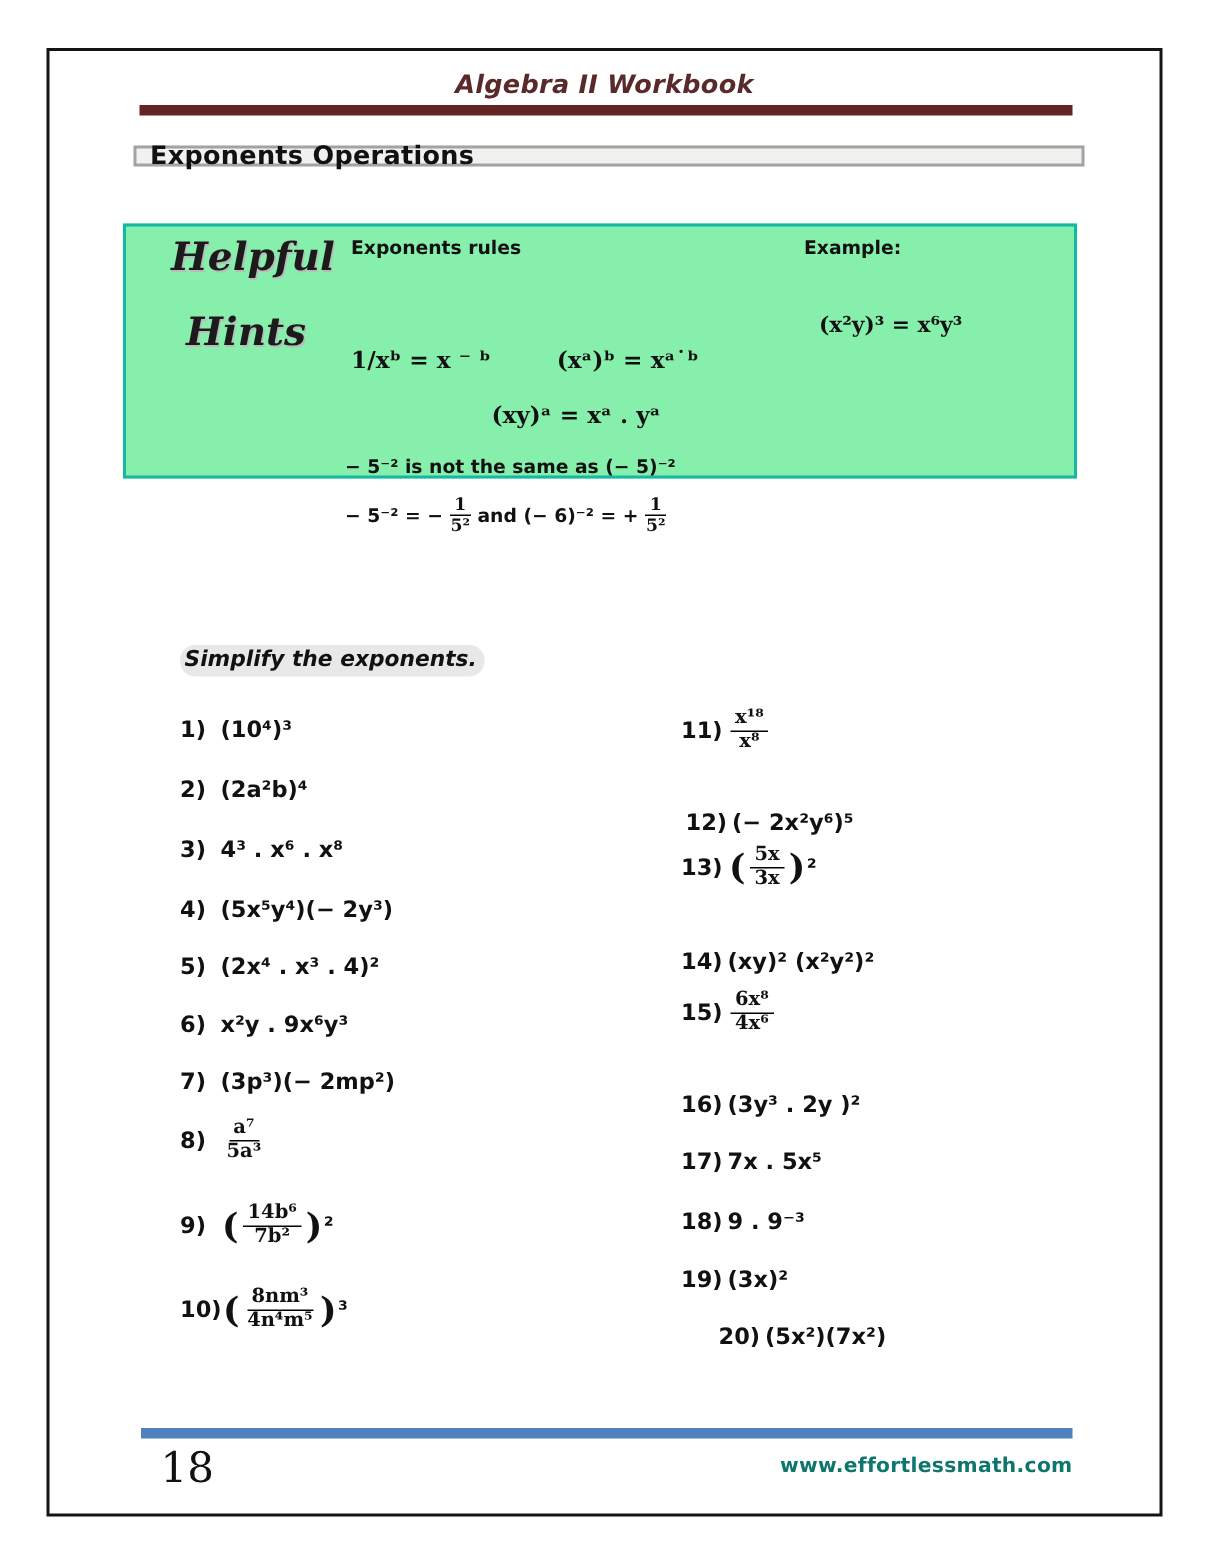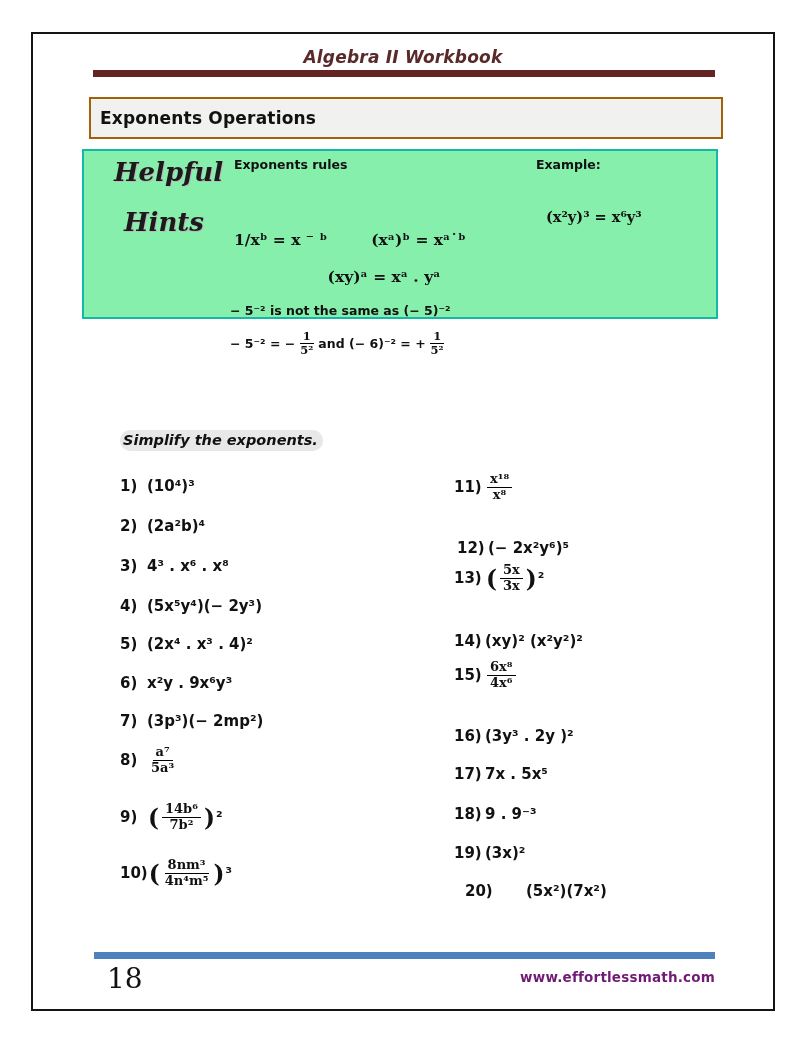--- a/index.html
+++ b/index.html
@@ -14,22 +14,22 @@
   }
   
   .wb-title{
     position:absolute;left:0;top:13px;width:100%;text-align:center;
     font-size:17px;font-weight:bold;font-style:italic;color:#5a2a2a;
     letter-spacing:.2px;
   }
   .maroon-bar{position:absolute;left:60px;top:36px;width:622px;height:7px;background:#632423;}
   
   .section-box{
-    position:absolute;left:56px;top:63px;width:634px;height:42px;
-    background:#f1f1f0;border:2px solid #a16207;box-sizing:border-box;
+    position:absolute;left:56px;top:63px;width:634px;height:14px;
+    background:#f1f1f0;border:2px solid #a3a3a3;box-sizing:border-box;
     display:flex;align-items:center;
   }
   .section-box .t{font-size:17px;font-weight:bold;padding-left:9px;letter-spacing:.2px;}
   
   .hints-box{
     position:absolute;left:49px;top:115px;width:636px;height:170px;
     background:#86efac;border:2px solid #14b8a6;box-sizing:border-box;
   }
   .hint-word{
     position:absolute;font-family:"DejaVu Serif","Liberation Serif",serif;
@@ -83,21 +83,21 @@
     font-family:"DejaVu Serif","Liberation Serif",serif;margin:0 1px;
   }
   
   .blue-bar{position:absolute;left:61px;top:918px;width:621px;height:7px;background:#4f81bd;}
   .page-num{
     position:absolute;left:74px;top:928px;
     font-family:"DejaVu Serif","Liberation Serif",serif;font-size:28px;font-weight:normal;
   }
   .website{
     position:absolute;left:380px;top:935px;width:302px;text-align:right;
-    font-size:13.5px;font-weight:bold;letter-spacing:.2px;color:#701a75;
+    font-size:13.5px;font-weight:bold;letter-spacing:.2px;color:#0f766e;
   }
 </style>
 </head>
 <body>
 
 <div class="page">
 
   <div class="wb-title">Algebra II Workbook</div>
   <div class="maroon-bar"></div>
 
@@ -152,19 +152,19 @@
       <div class="problem" style="left: 87px; top: 824px;"><span class="pnum">10)</span><span class="bigparen">(</span><span class="frac"><span class="fn">8nm³</span><span class="fd">4n⁴m⁵</span></span><span class="bigparen">)</span><span>³</span></div>
       <div class="problem rcol" style="left: 421px; top: 438px;"><span class="pnum">11)</span><span class="frac"><span class="fn">x¹⁸</span><span class="fd">x⁸</span></span></div>
       <div class="problem rcol" style="left: 424px; top: 505px;"><span class="pnum">12)</span><span>(− 2x²y⁶)⁵</span></div>
       <div class="problem rcol" style="left: 421px; top: 529px;"><span class="pnum">13)</span><span class="bigparen">(</span><span class="frac"><span class="fn">5x</span><span class="fd">3x</span></span><span class="bigparen">)</span><span>²</span></div>
       <div class="problem rcol" style="left: 421px; top: 598px;"><span class="pnum">14)</span><span>(xy)² (x²y²)²</span></div>
       <div class="problem rcol" style="left: 421px; top: 626px;"><span class="pnum">15)</span><span class="frac"><span class="fn">6x⁸</span><span class="fd">4x⁶</span></span></div>
       <div class="problem rcol" style="left: 421px; top: 693px;"><span class="pnum">16)</span><span>(3y³ . 2y )²</span></div>
       <div class="problem rcol" style="left: 421px; top: 731px;"><span class="pnum">17)</span><span>7x . 5x⁵</span></div>
       <div class="problem rcol" style="left: 421px; top: 771px;"><span class="pnum">18)</span><span>9 . 9⁻³</span></div>
       <div class="problem rcol" style="left: 421px; top: 810px;"><span class="pnum">19)</span><span>(3x)²</span></div>
-      <div class="problem rcol" style="left: 432px; top: 848px; gap: 30px;"><span class="pnum">20)</span><span>(5x²)(7x²)</span></div>
+      <div class="problem rcol" style="left: 446px; top: 848px;"><span class="pnum">20)</span><span>(5x²)(7x²)</span></div>
     </div>
 
   <div class="blue-bar"></div>
   <div class="page-num">18</div>
   <div class="website">www.effortlessmath.com</div>
 </div>
 
 </body></html>

